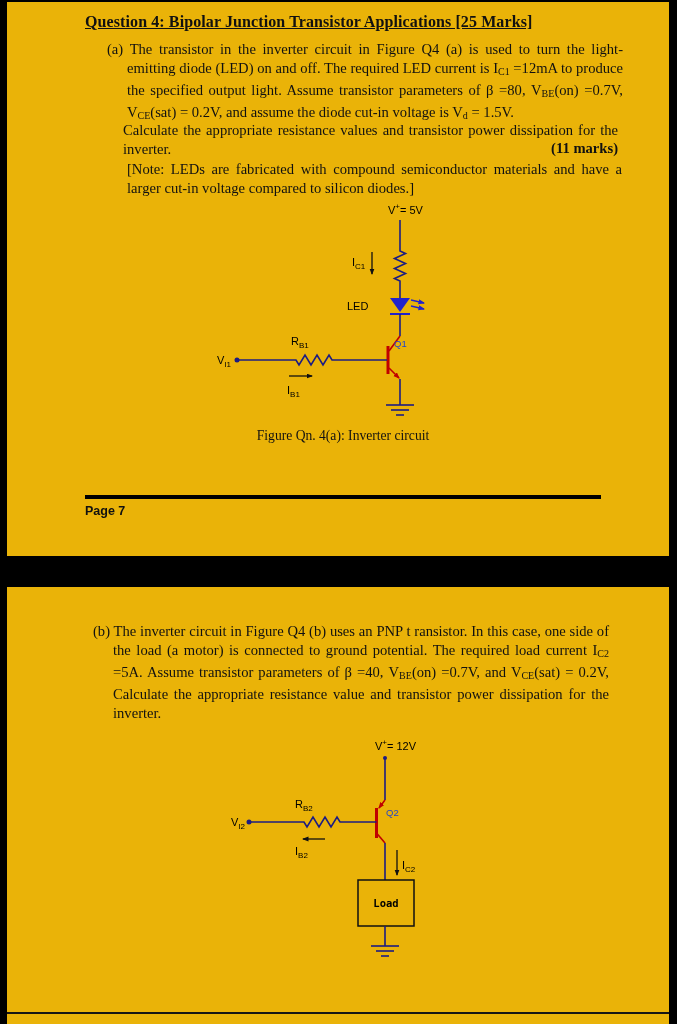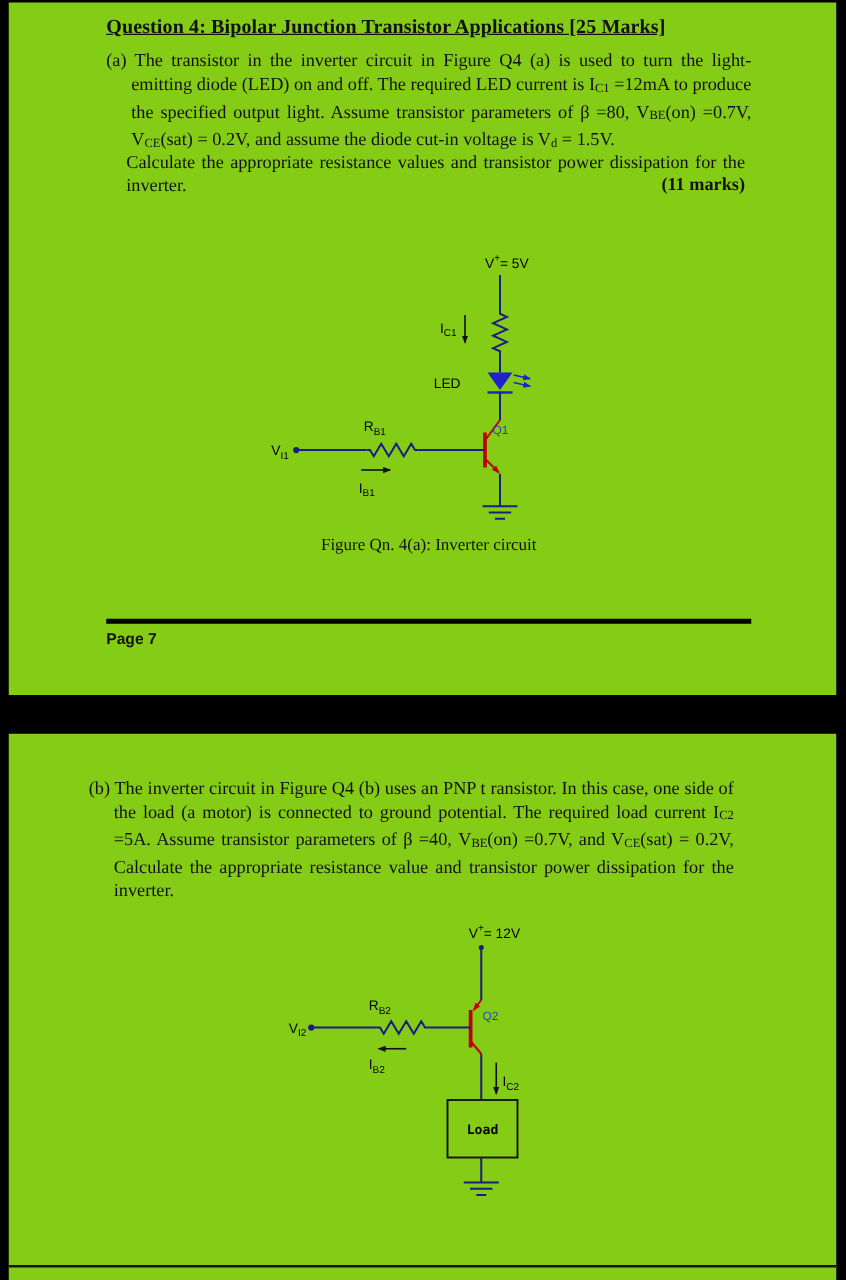--- a/index.html
+++ b/index.html
@@ -1,34 +1,34 @@
 <!DOCTYPE html>
 <html><head>
 <meta charset="utf-8">
 <style>
   * { margin:0; padding:0; box-sizing:border-box; }
   html,body { background:#888; }
   .page {
     position:relative; width:677px; height:1024px; margin:0 auto;
-    background:#84cc16; overflow:hidden;
+    background:#eab308; overflow:hidden;
     font-family:"Liberation Serif", serif; color:#111;
   }
   .edge { position:absolute; background:#000; }
   .edge-left  { left:0; top:0; width:7px; height:1024px; }
   .edge-right { right:0; top:0; width:8px; height:1024px; }
   .edge-top   { left:0; top:0; width:677px; height:2px; }
   .band { position:absolute; left:0; top:556px; width:677px; height:31px; background:#000; }
   .bottom-rule { position:absolute; left:7px; top:1012px; width:662px; height:2px; background:#161616; }
 
   .title {
     position:absolute; left:85px; top:13px; width:520px;
     font-weight:bold; font-size:16px; text-decoration:underline; letter-spacing:.1px;
   }
   .body-text { font-size:14.6px; line-height:19.3px; text-align:justify; }
-  .para { position:absolute; }
+  .para { position:absolute;margin-left:22px; }
   .hang { padding-left:20px; text-indent:-20px; }
   .ss { font-size:10px; vertical-align:-1.5px; }
   .marks-abs { position:absolute; right:0; bottom:1px; font-weight:bold; text-indent:0; }
   .marks-line { position:absolute; font-weight:bold; text-align:right; }
   .caption { position:absolute; left:85px; width:516px; text-align:center; font-size:13.6px; }
 
   .footer-rule { position:absolute; left:85px; top:495px; width:516px; height:4px; background:#000; }
   .footer {
     position:absolute; left:85px; top:504px; width:516px;
     display:flex; justify-content:space-between; align-items:baseline;
@@ -65,20 +65,23 @@
   <div class="para body-text hang" style="left:85px; top:40px; width:516px;">
     <span>(a)</span>
     <span>The transistor in the inverter circuit in Figure Q4 (a) is used to turn the light-emitting diode (LED) on and off. The required LED current is I</span><span class="ss">C1</span><span> =12mA to produce the specified output light. Assume transistor parameters of β =80, V</span><span class="ss">BE</span><span>(on) =0.7V, V</span><span class="ss">CE</span><span>(sat) = 0.2V, and assume the diode cut-in voltage is V</span><span class="ss">d</span><span> = 1.5V.</span>
   </div>
 
   <div class="para body-text" style="left:101px; top:121px; width:495px;">
     <span>Calculate the appropriate resistance values and transistor power dissipation for the inverter.</span>
     <span class="marks-abs">(11 marks)</span>
   </div>
 
+  <div class="para body-text" style="left:105px; top:160px; width:495px;">
+    <span>[Note: LEDs are fabricated with compound semiconductor materials and have a larger cut-in voltage compared to silicon diodes.]</span>
+  </div>
 
   <svg class="figsvg" style="left:175px; top:196px;" width="400" height="226" viewBox="0 0 400 226">
     <defs>
       <marker id="a_blk" markerWidth="8" markerHeight="8" refX="5.5" refY="2.5" orient="auto" markerUnits="userSpaceOnUse">
         <path d="M0,0 L6.5,2.5 L0,5 Z" fill="#111"></path>
       </marker>
       <marker id="a_red" markerWidth="8" markerHeight="8" refX="5.5" refY="2.5" orient="auto" markerUnits="userSpaceOnUse">
         <path d="M0,0 L6.5,2.5 L0,5 Z" fill="#c00000"></path>
       </marker>
       <marker id="a_blu" markerWidth="8" markerHeight="8" refX="5.5" refY="2.5" orient="auto" markerUnits="userSpaceOnUse">

